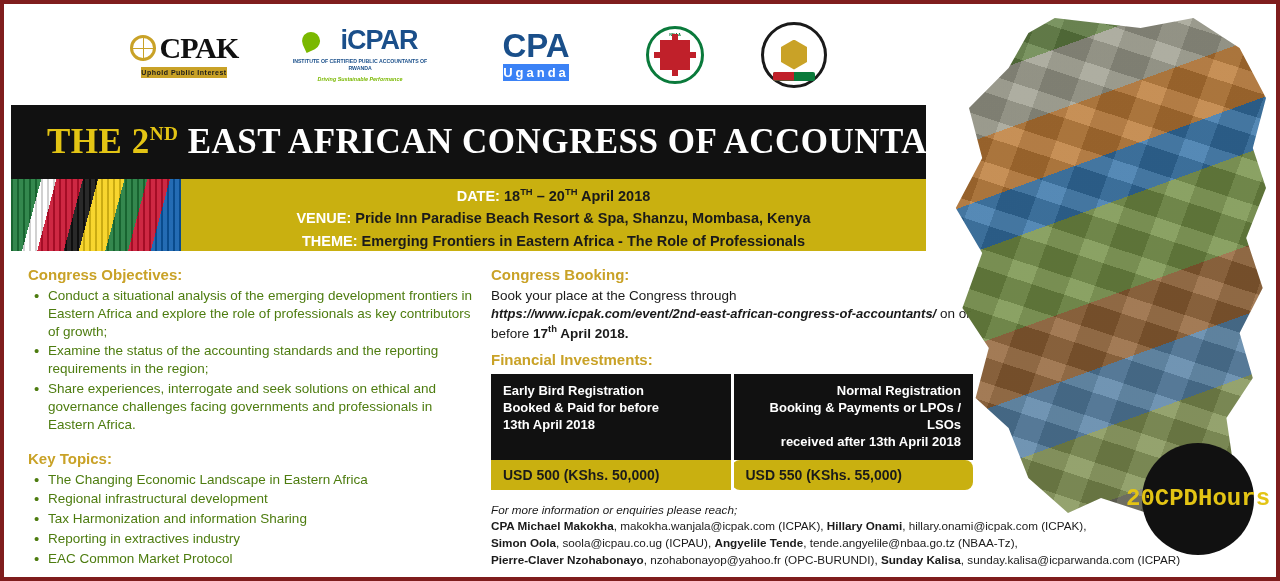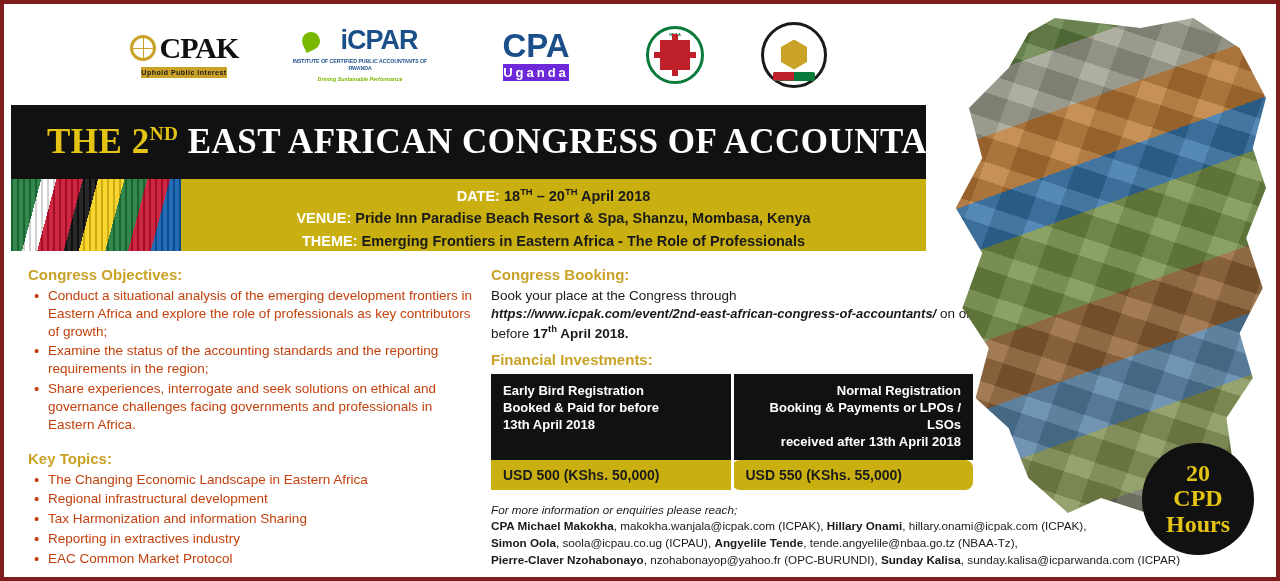--- a/index.html
+++ b/index.html
@@ -40,21 +40,21 @@
   
   .logo-icpar { width:140px; text-align:center; }
   .icpar-row { display:flex; align-items:center; justify-content:center; gap:20px; }
   .icpar-leaf { width:18px; height:18px; background:#7ab800; border-radius:50% 50% 50% 0; transform:rotate(-25deg); }
   .icpar-word { font-size:27px; font-weight:bold; color:#1a4f8a; letter-spacing:-1px; }
   .icpar-sub { font-size:5.2px; color:#1a4f8a; font-weight:bold; line-height:1.35; margin-top:2px;}
   .icpar-sub em { display:block; color:#7ab800; font-style:italic; margin-top:2px; font-size:5.4px;}
   
   .logo-cpau { width:120px; text-align:center; }
   .cpau-word { font-size:33px; font-weight:bold; color:#1a4f8a; letter-spacing:0px; line-height:1; }
-  .cpau-bar { background:#6d28d9; color:#ffffff; font-size:13px; font-weight:bold; padding:1px 0; margin-top:2px; letter-spacing:3px;}
+  .cpau-bar { background:#3b82f6; color:#ffffff; font-size:13px; font-weight:bold; padding:1px 0; margin-top:2px; letter-spacing:3px;}
   
   .logo-nbaa { width:66px; }
   .nbaa-seal {
     width:58px; height:58px; border-radius:50%;
     border:3px solid #0a7a3b; background:#fff;
     position:relative; display:flex; align-items:center; justify-content:center;
   }
   .nbaa-seal .inner {
     width:30px; height:30px; background:#c0202a; position:relative;
   }
@@ -102,21 +102,21 @@
     text-align:center;
   }
   .info-line { font-size:14.5px; font-weight:bold; line-height:1.55; }
   .info-line .lbl { color:#ffffff; }
   .info-line sup { font-size:.65em; }
   
   .col-left { position:absolute; left:24px; top:262px; width:450px; }
   .col-right { position:absolute; left:487px; top:262px; width:500px; }
   .sec-head { color:#c9a227; font-size:15px; font-weight:bold; margin:0 0 4px; }
   ul.bul { list-style:none; margin:0 0 0 0; padding:0; }
-  ul.bul li { position:relative; padding-left:20px; font-size:13.5px; line-height:1.32; color:#c2410c; margin-bottom:2px;}
+  ul.bul li { position:relative; padding-left:20px; font-size:13.5px; line-height:1.32; color:#4d7c0f; margin-bottom:2px;}
   ul.bul li:before { content:"•"; position:absolute; left:6px; top:-1px; font-size:15px; }
   .gap { height:14px; }
   .book-text { font-size:13.5px; line-height:1.35; color:#1a1a1a; }
   .book-url { font-weight:bold; font-style:italic; font-size:13px; display:inline; }
   .bold { font-weight:bold; }
   sup.th { font-size:.7em; }
   
   .price-table { margin-top:6px; width:482px; border-collapse:collapse; }
   .price-table td { vertical-align:top; }
   .pt-head { background:#111111; color:#ffffff; font-size:13px; font-weight:bold; padding:9px 12px; line-height:1.3; width:50%; border-right:3px solid #ffffff;}
@@ -145,22 +145,22 @@
   .map-shape:after{
     content:"";position:absolute;inset:0;
     background:
       repeating-linear-gradient(18deg, rgba(255,255,255,.10) 0 18px, rgba(0,0,0,.12) 18px 42px),
       repeating-linear-gradient(-70deg, rgba(255,255,255,.08) 0 26px, rgba(0,0,0,.10) 26px 60px);
   }
   .cpd-badge {
     position:absolute; right:22px; bottom:22px;
     width:112px; height:112px; border-radius:50%;
     background:#111111; color:#e3c414;
-    display:flex; flex-direction:column; align-items:center; justify-content:center;
-    font-family:Liberation Serif, serif; font-weight:bold;
+    display:flex; flex-direction:row; align-items:center; justify-content:center;
+    font-family:Liberation Mono, monospace; font-weight:bold;
     font-size:24px; line-height:1.05; text-align:center;
   }
 </style>
 </head>
 <body>
 
 <div class="poster">
 
   <div class="logo-strip">
 

